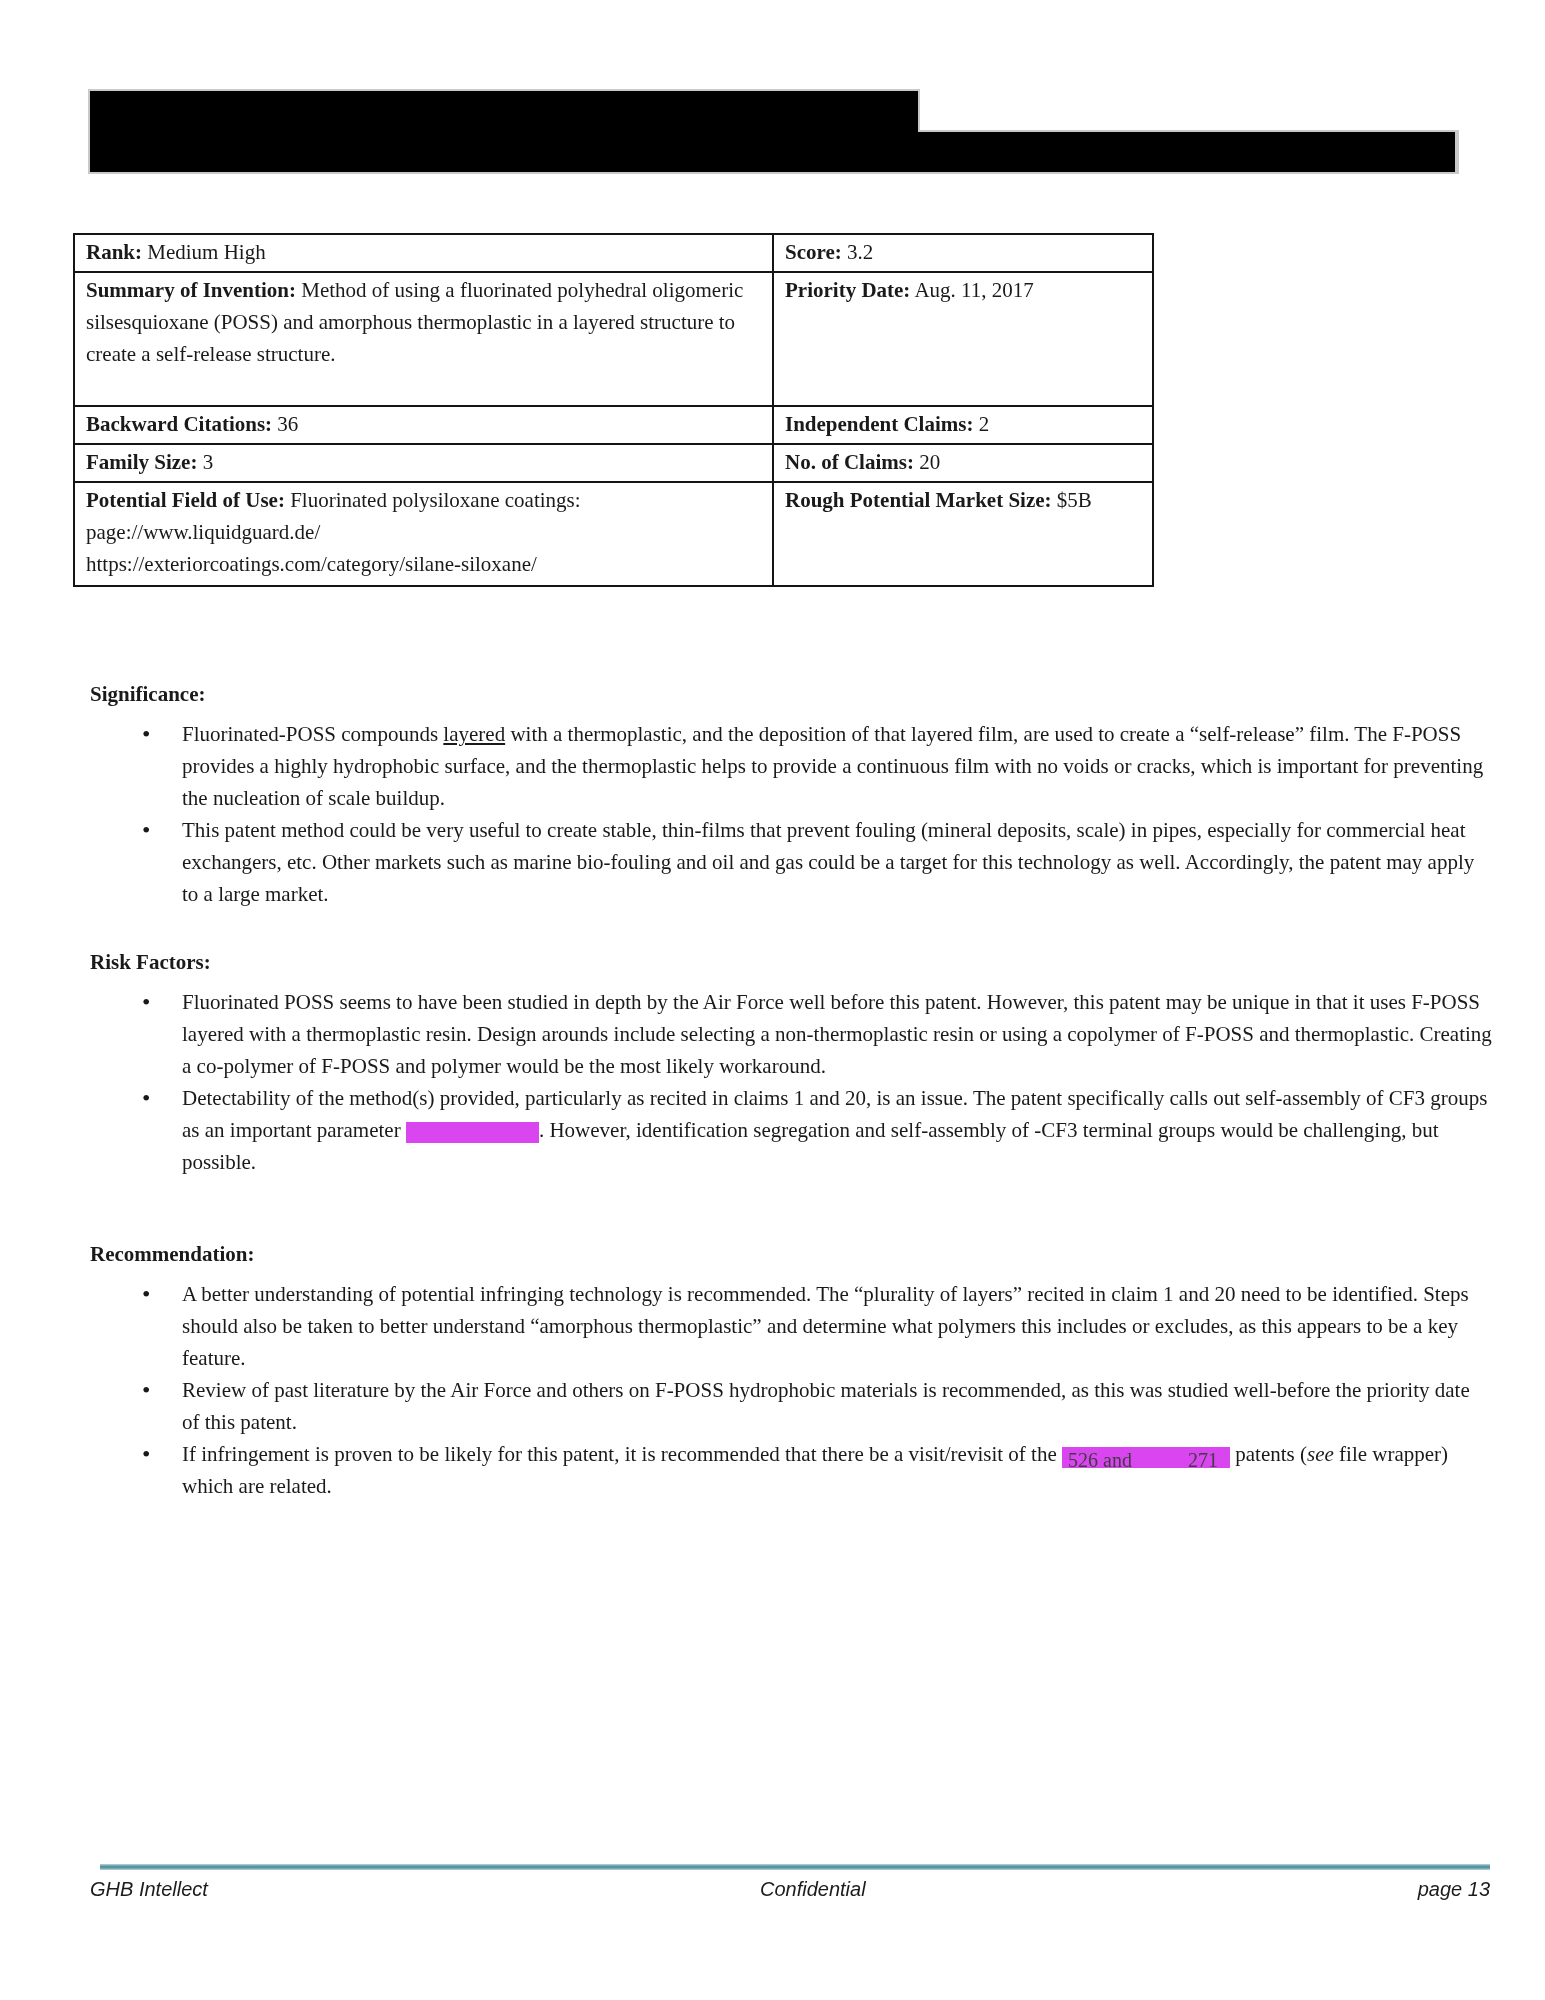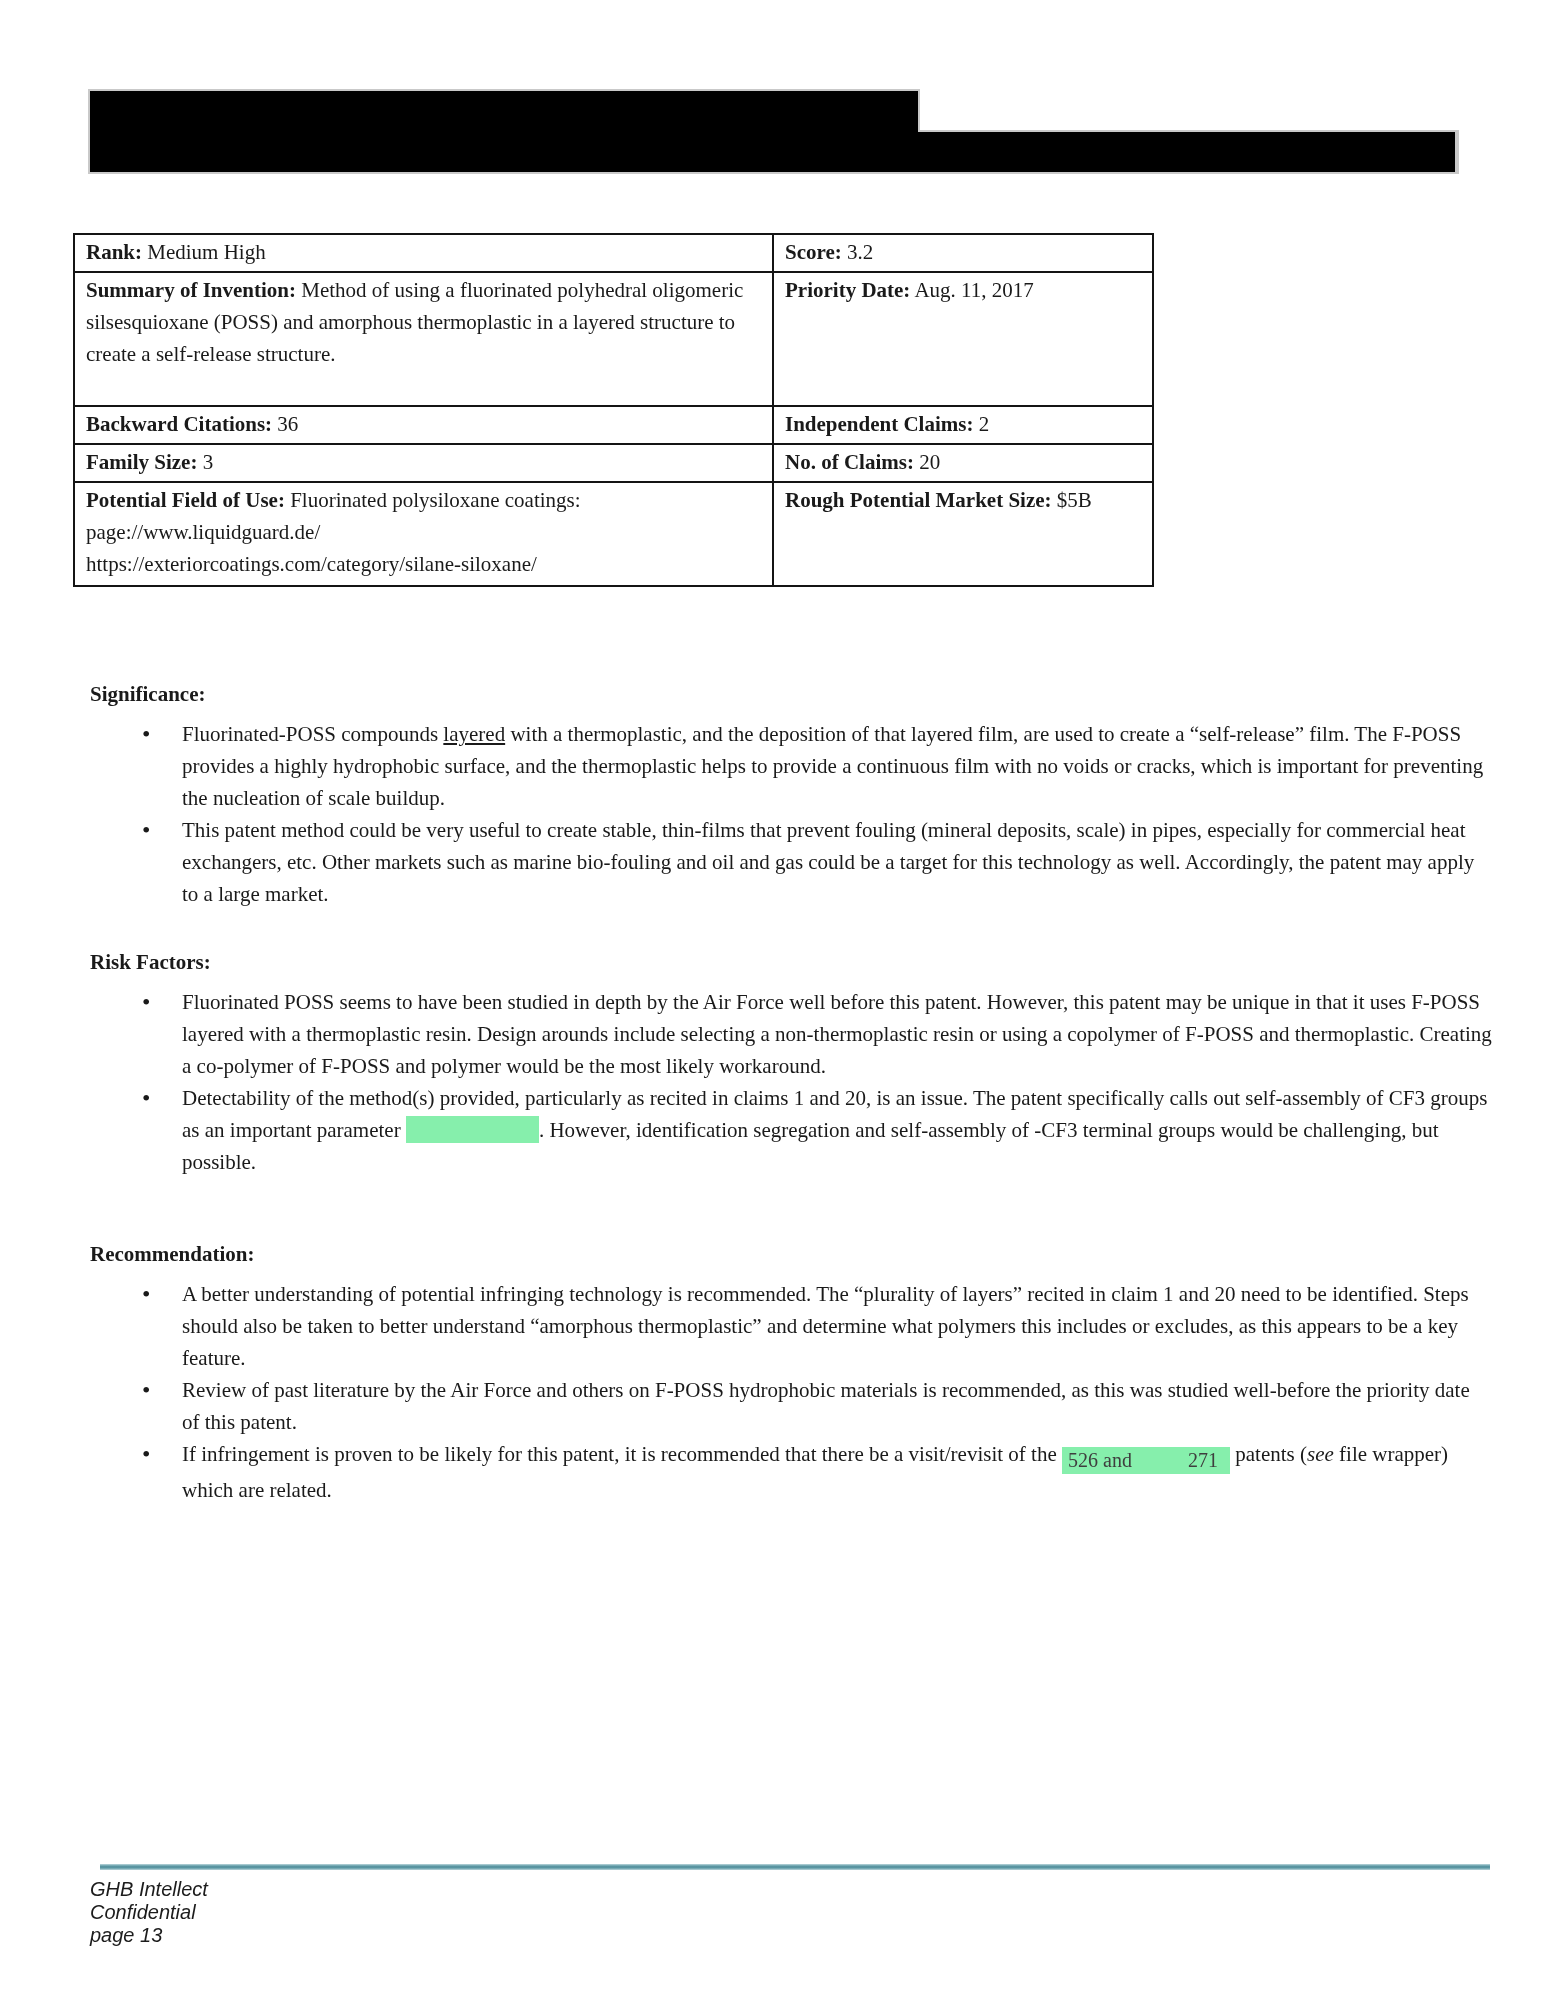--- a/index.html
+++ b/index.html
@@ -35,37 +35,37 @@
   ul.bullets{margin:0;padding:0;list-style:none;}
   ul.bullets li{position:relative;padding-left:92px;margin:0;}
   ul.bullets li::before{
     content:"\2022";
     position:absolute;left:52px;top:0;
     font-size:24px;line-height:32px;
   }
   .u{text-decoration:underline;}
   .it{font-style:italic;}
   .redact-inline{
-    display:inline-block;background:#86efac;color:#3e3e3e;
-    height:27px;line-height:27px;vertical-align:-6px;
+    display:inline-block;background:#d946ef;color:#3e3e3e;
+    height:21px;line-height:27px;vertical-align:-6px;
     padding:0 6px;min-width:120px;box-sizing:border-box;
     font-size:20px;
   }
   .redact-inline.small{min-width:48px;}
   .redact-inline.blank{min-width:133px;}
   
   .footer-rule{
     position:absolute;left:100px;top:1864px;width:1390px;height:6px;
     background:linear-gradient(to bottom,#bdd7dc 0%,#6aa2ad 30%,#4d8b98 50%,#6aa2ad 70%,#bdd7dc 100%);
   }
   .footer-row{
     position:absolute;left:90px;top:1878px;width:1400px;
     display:flex;justify-content:space-between;align-items:baseline;
     font-family:"Liberation Sans","DejaVu Sans",sans-serif;
-    font-style:italic;font-size:20px;color:#1c1c1c;flex-direction:column;
+    font-style:italic;font-size:20px;color:#1c1c1c;
   }
 </style>
 </head>
 <body>
 
 <div class="page">
 
   <div class="redact-block redact-left"></div>
   <div class="redact-block redact-right"></div>
 

